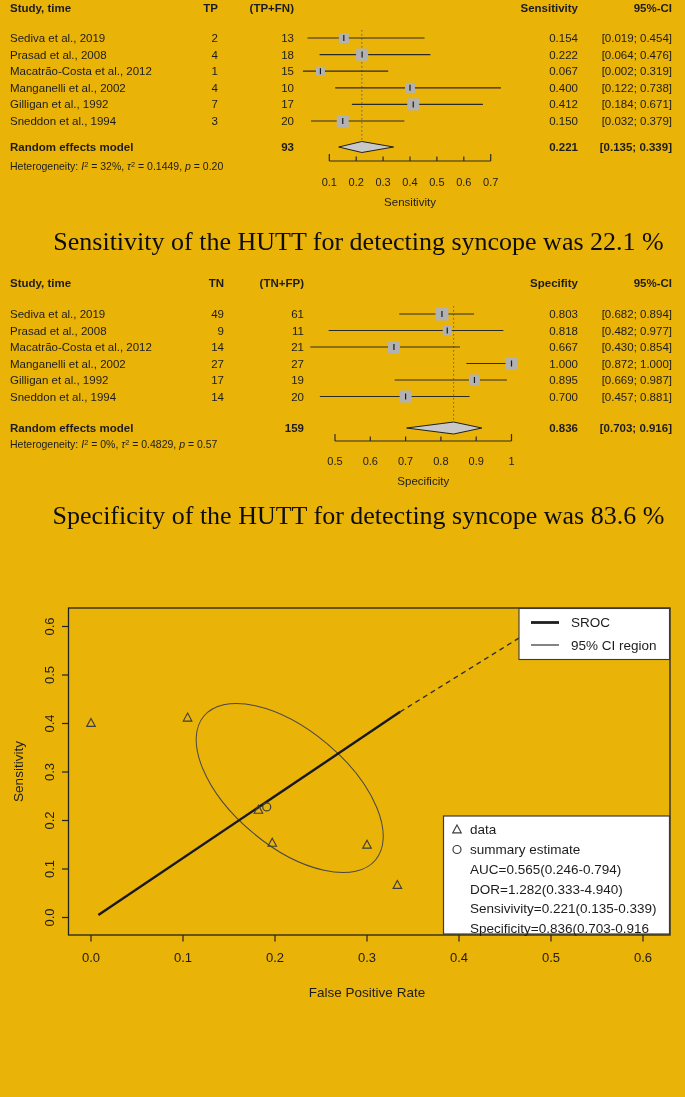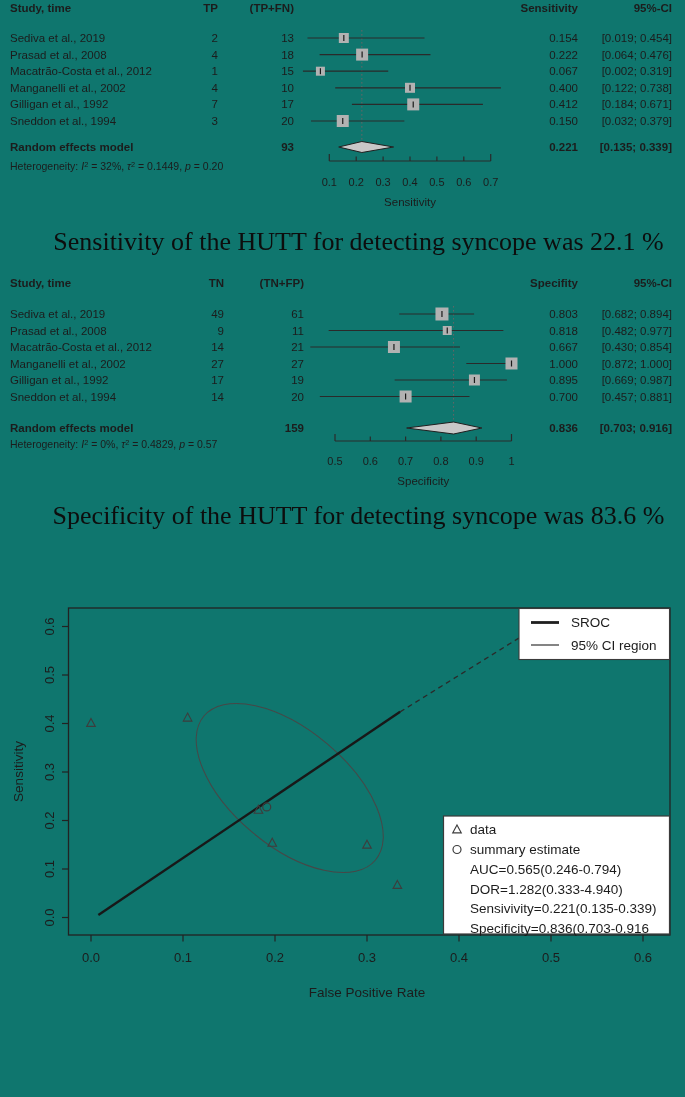--- a/index.html
+++ b/index.html
@@ -1,16 +1,16 @@
 <!DOCTYPE html>
 <html><head>
 <meta charset="utf-8">
 <style>
   html,body{margin:0;padding:0;background:#fff;}
-  .canvas{position:relative;width:685px;height:1097px;background:#0f766e;overflow:hidden;
+  .canvas{position:relative;width:685px;height:1097px;background:#eab308;overflow:hidden;
           font-family:"Liberation Sans",sans-serif;color:#1c1c1c;}
   svg{position:absolute;left:0;top:0;}
   svg text{font-family:"Liberation Sans",sans-serif;fill:#1c1c1c;}
   .caption{position:absolute;left:16px;width:685px;text-align:center;
            font-family:"Liberation Serif",serif;color:#0d0d0d;font-size:26px;}
   .cap1{top:227px;}
   .cap2{top:501px;}
   .cap3{top:1031px;line-height:30px;}
   .sroc-title{position:absolute;left:0;top:576px;width:685px;text-align:center;
               font-family:"Liberation Sans",sans-serif;font-weight:bold;font-size:16px;color:#161616;}

